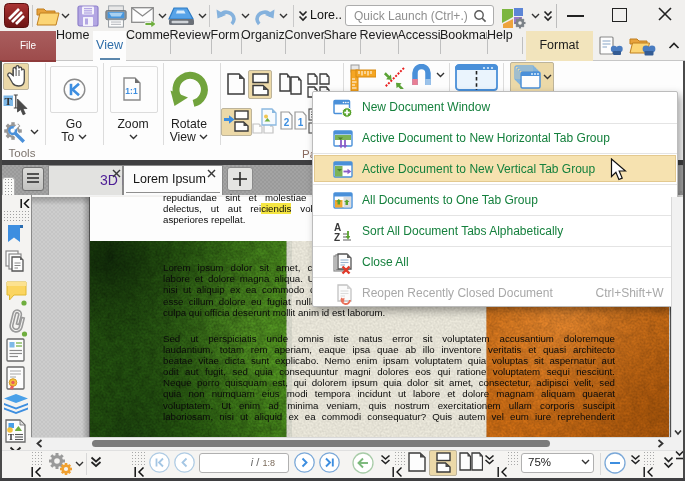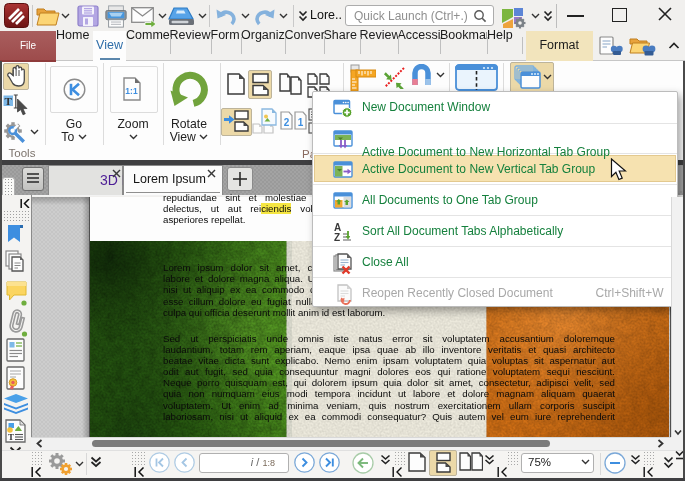--- a/index.html
+++ b/index.html
@@ -672,21 +672,21 @@
   <path d="M5 8.5 l2.5 2.5 2.5-2.5z" fill="#4a7c2c"></path>
   <g stroke="#8a5cc8" stroke-width="1.8">
           <line x1="8" y1="11" x2="8" y2="17"></line>
           <line x1="12" y1="11" x2="12" y2="17"></line>
         </g>
   <g fill="#8a5cc8">
           <path d="M5.8 16 h4.4 L8 19.5z"></path>
           <path d="M9.8 16 h4.4 L12 19.5z"></path>
         </g>
  </svg>
- <div class="mitext" style="top:53px;text-align:right;">Active Document to New Horizontal Tab Group</div>
+ <div class="mitext" style="top:39px;text-align:right;">Active Document to New Horizontal Tab Group</div>
 
  <svg class="abs" style="left:20px;top:68px" width="20" height="20" viewBox="0 0 20 20">
   <rect x="1" y="2" width="18" height="15" rx="1" fill="#fff" stroke="#4a90d9" stroke-width="1.4"></rect>
   <path d="M1 5.5 v-2.5 a1 1 0 0 1 1-1 h16 a1 1 0 0 1 1 1 v2.5 z" fill="#4a90d9"></path>
   <rect x="2" y="6" width="7.5" height="10.5" fill="#7cb356"></rect>
   <path d="M4 9 l2.5 2.5 2.5-2.5z" fill="#4a7c2c"></path>
   <g stroke="#8a5cc8" stroke-width="1.8">
           <line x1="10.5" y1="11.5" x2="15.5" y2="11.5"></line>
         </g>
   <path d="M14.5 8.8 v5.4 L18.3 11.5z" fill="#8a5cc8"></path>

